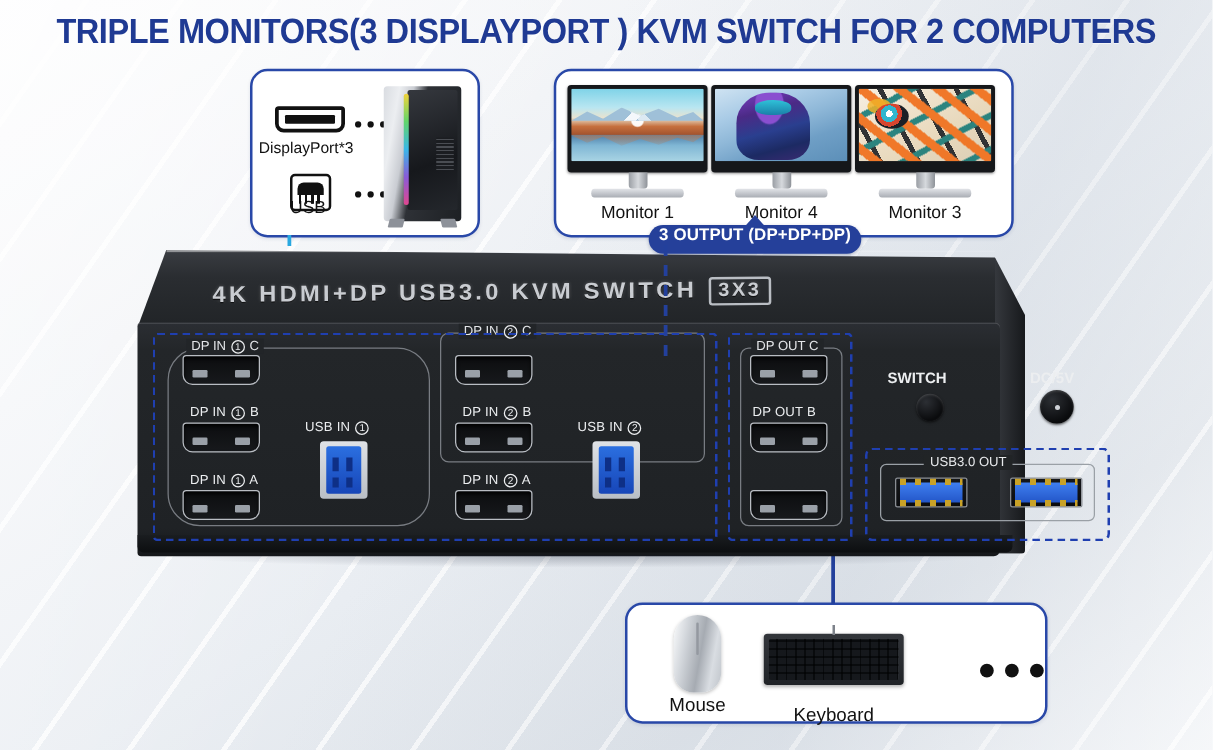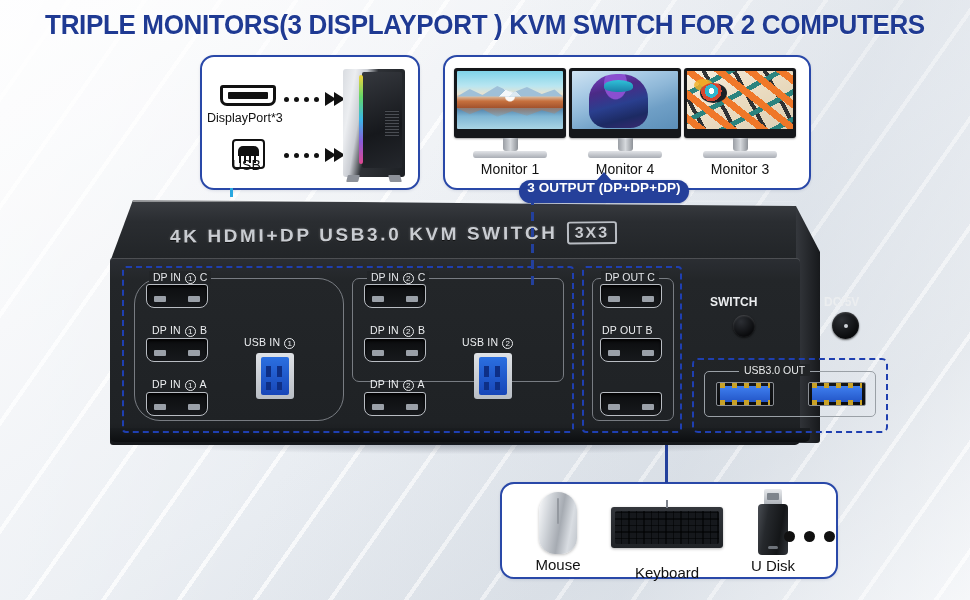--- a/index.html
+++ b/index.html
@@ -35,21 +35,21 @@
   }
 
   
   .panel{
     position:absolute; background:#fff;
     border:2px solid #2948a8; border-radius:14px;
     box-shadow:0 1px 3px rgba(30,50,110,.12);
   }
 
   
-  #input-panel{ left:200px; top:55px; width:220px; height:135px; }
+  #input-panel{ left:200px; top:55px; width:184px; height:135px; }
   .dp-icon{
     position:absolute; width:56px; height:21px;
     border:3px solid #111; border-radius:3px 3px 7px 7px; background:#fff;
   }
   .dp-icon::after{
     content:""; position:absolute; left:5px; top:4px; right:5px; bottom:4px;
     background:#111; border-radius:1px;
   }
   .usb-icon{
     position:absolute; width:33px; height:30px;
@@ -537,21 +537,21 @@
     <div class="dp-port" style="left:36px; top:80px;"></div>
 
     <div class="plabel" style="left:42px; top:120px;">DP IN <span class="circnum">1</span> A</div>
     <div class="dp-port" style="left:36px; top:134px;"></div>
 
     <div class="plabel" style="left:134px; top:78px;">USB IN <span class="circnum">1</span></div>
     <div class="usbb" style="left:146px; top:95px;">
         <div class="inner"></div>
       </div>
 
-    <div class="pgroup" style="left:242px; top:20px; width:212px; height:104px;">
+    <div class="pgroup" style="left:242px; top:8px; width:212px; height:104px;">
       <span class="gl">DP IN <span class="circnum">2</span> C</span>
     </div>
     <div class="dp-port" style="left:254px; top:26px;"></div>
 
     <div class="plabel" style="left:260px; top:66px;">DP IN <span class="circnum">2</span> B</div>
     <div class="dp-port" style="left:254px; top:80px;"></div>
 
     <div class="plabel" style="left:260px; top:120px;">DP IN <span class="circnum">2</span> A</div>
     <div class="dp-port" style="left:254px; top:134px;"></div>
 
@@ -600,26 +600,19 @@
   </div>
 
   <div class="periph" style="left:100px; top:23px; width:130px;">
     <div id="keyboard-icon">
       <span class="cord"></span>
         <div class="keys"></div>
     </div>
     <div class="plab" style="margin-top:16px;">Keyboard</div>
   </div>
 
-  <div class="periph" style="left:215px; top:5px; width:112px;">
-    <div id="udisk-icon">
-      <span class="plug"></span>
-        <span class="body"></span>
-    </div>
-    <div class="plab">U Disk</div>
-  </div>
 
   <div id="ellipsis" style="left:282px; top:47px;">
     <span class="e"></span>
       <span class="e"></span>
       <span class="e"></span>
   </div>
 </div>
 
 </body></html>

